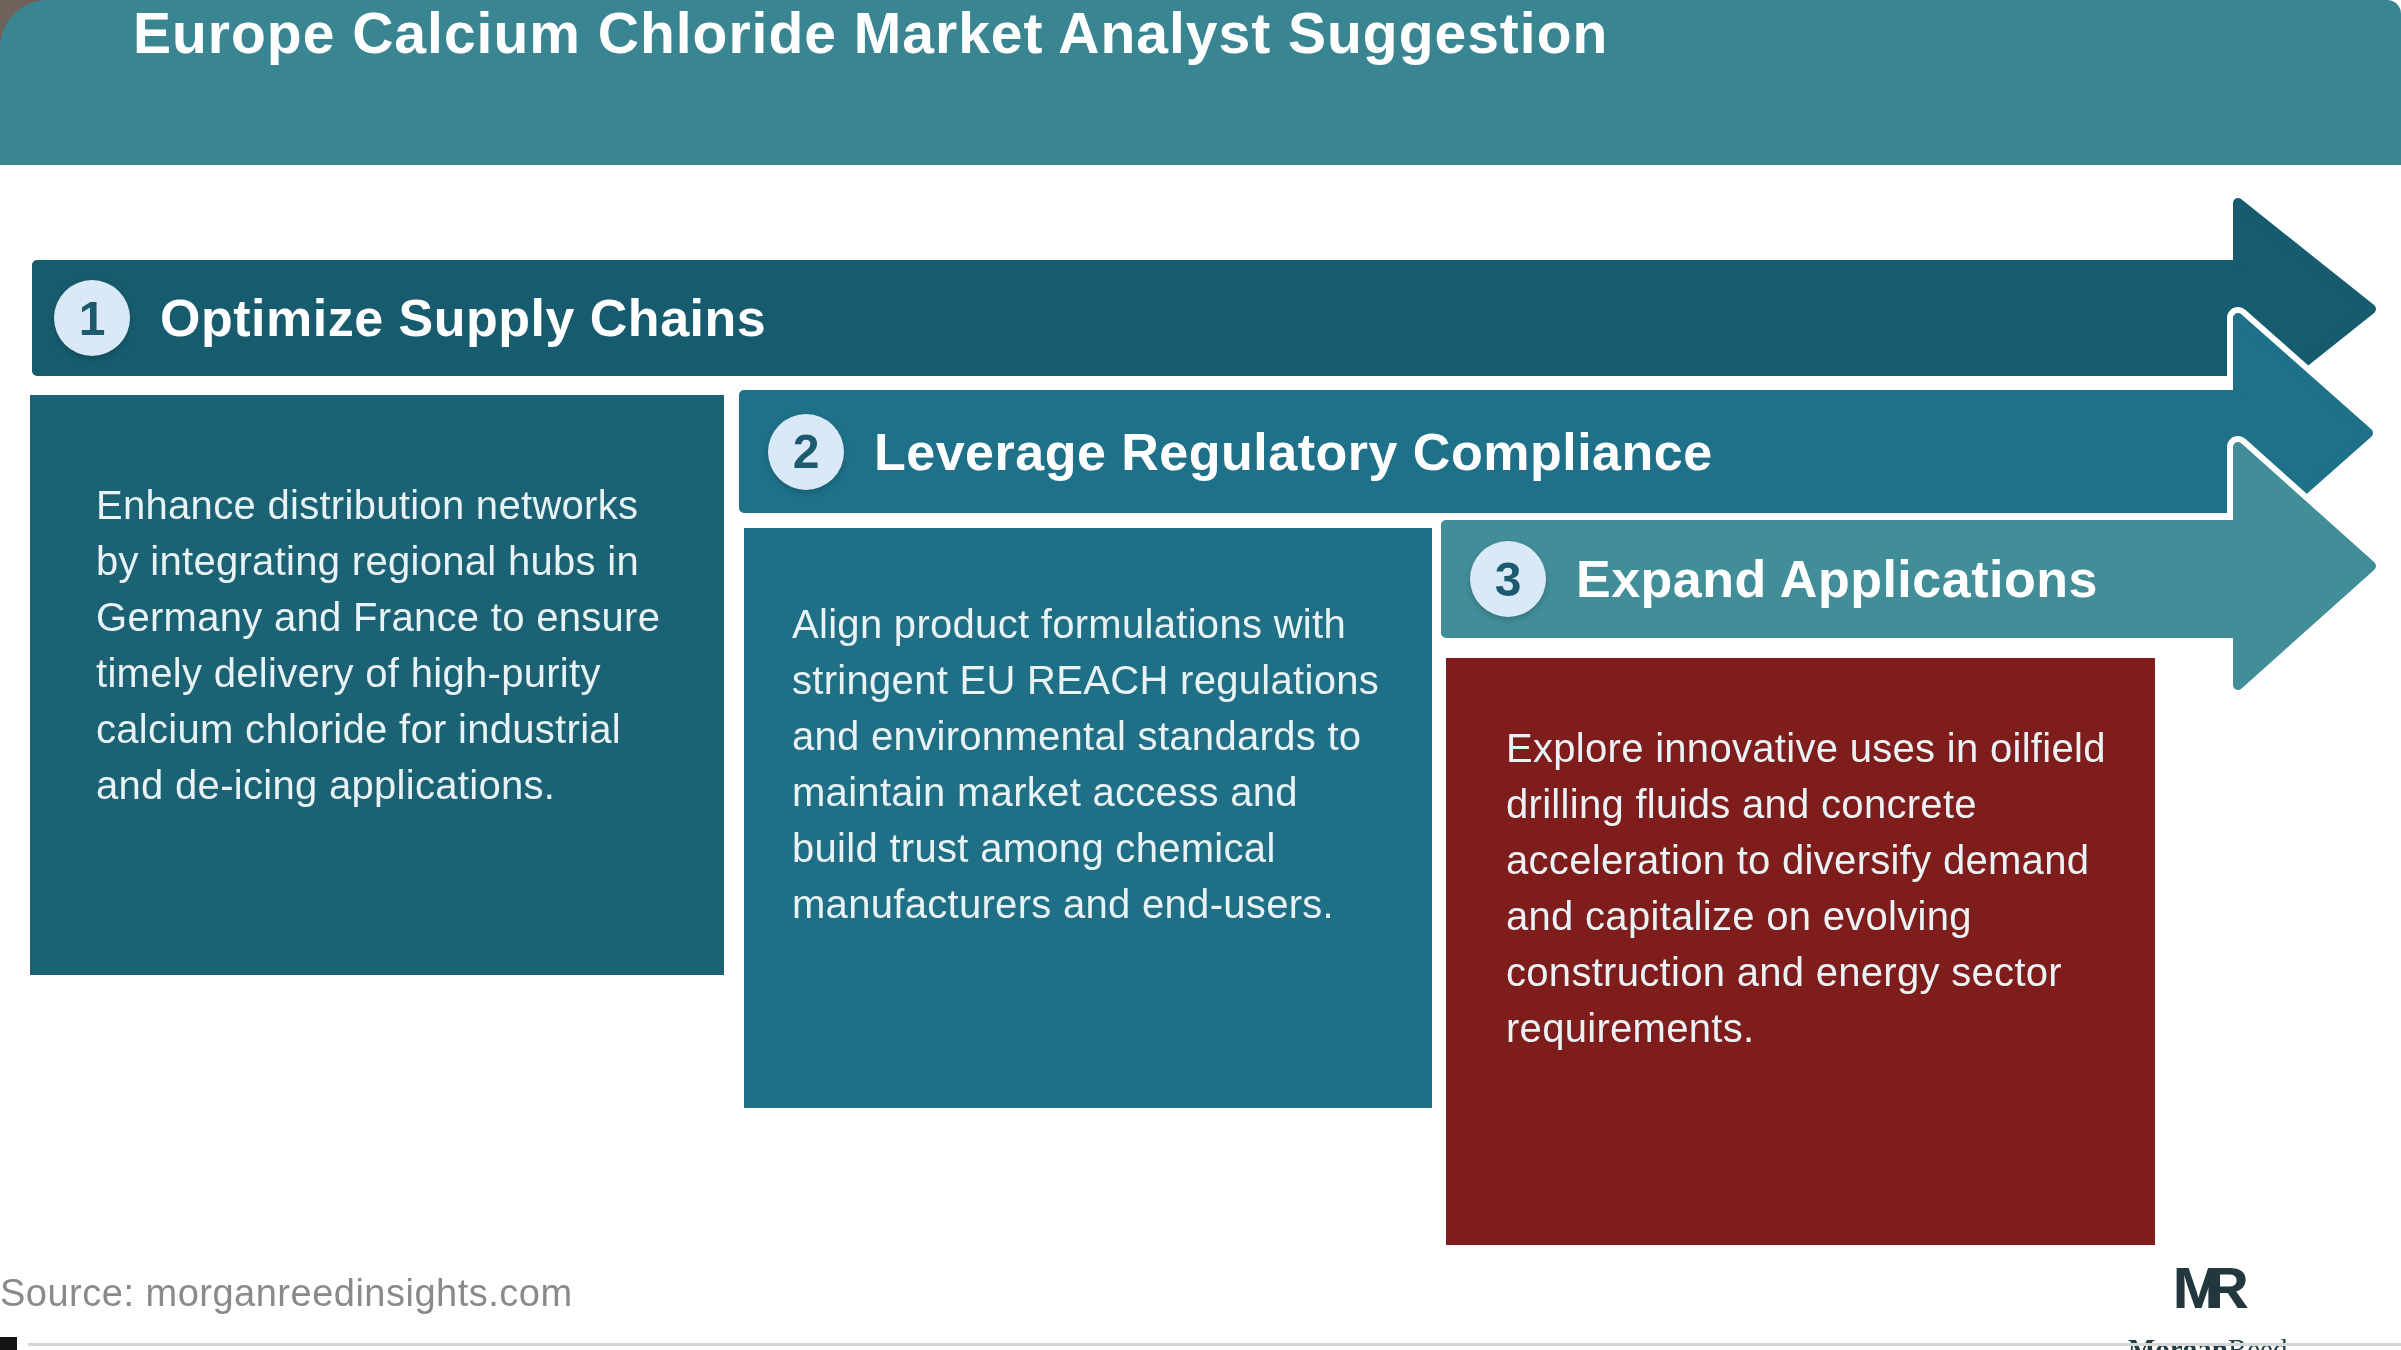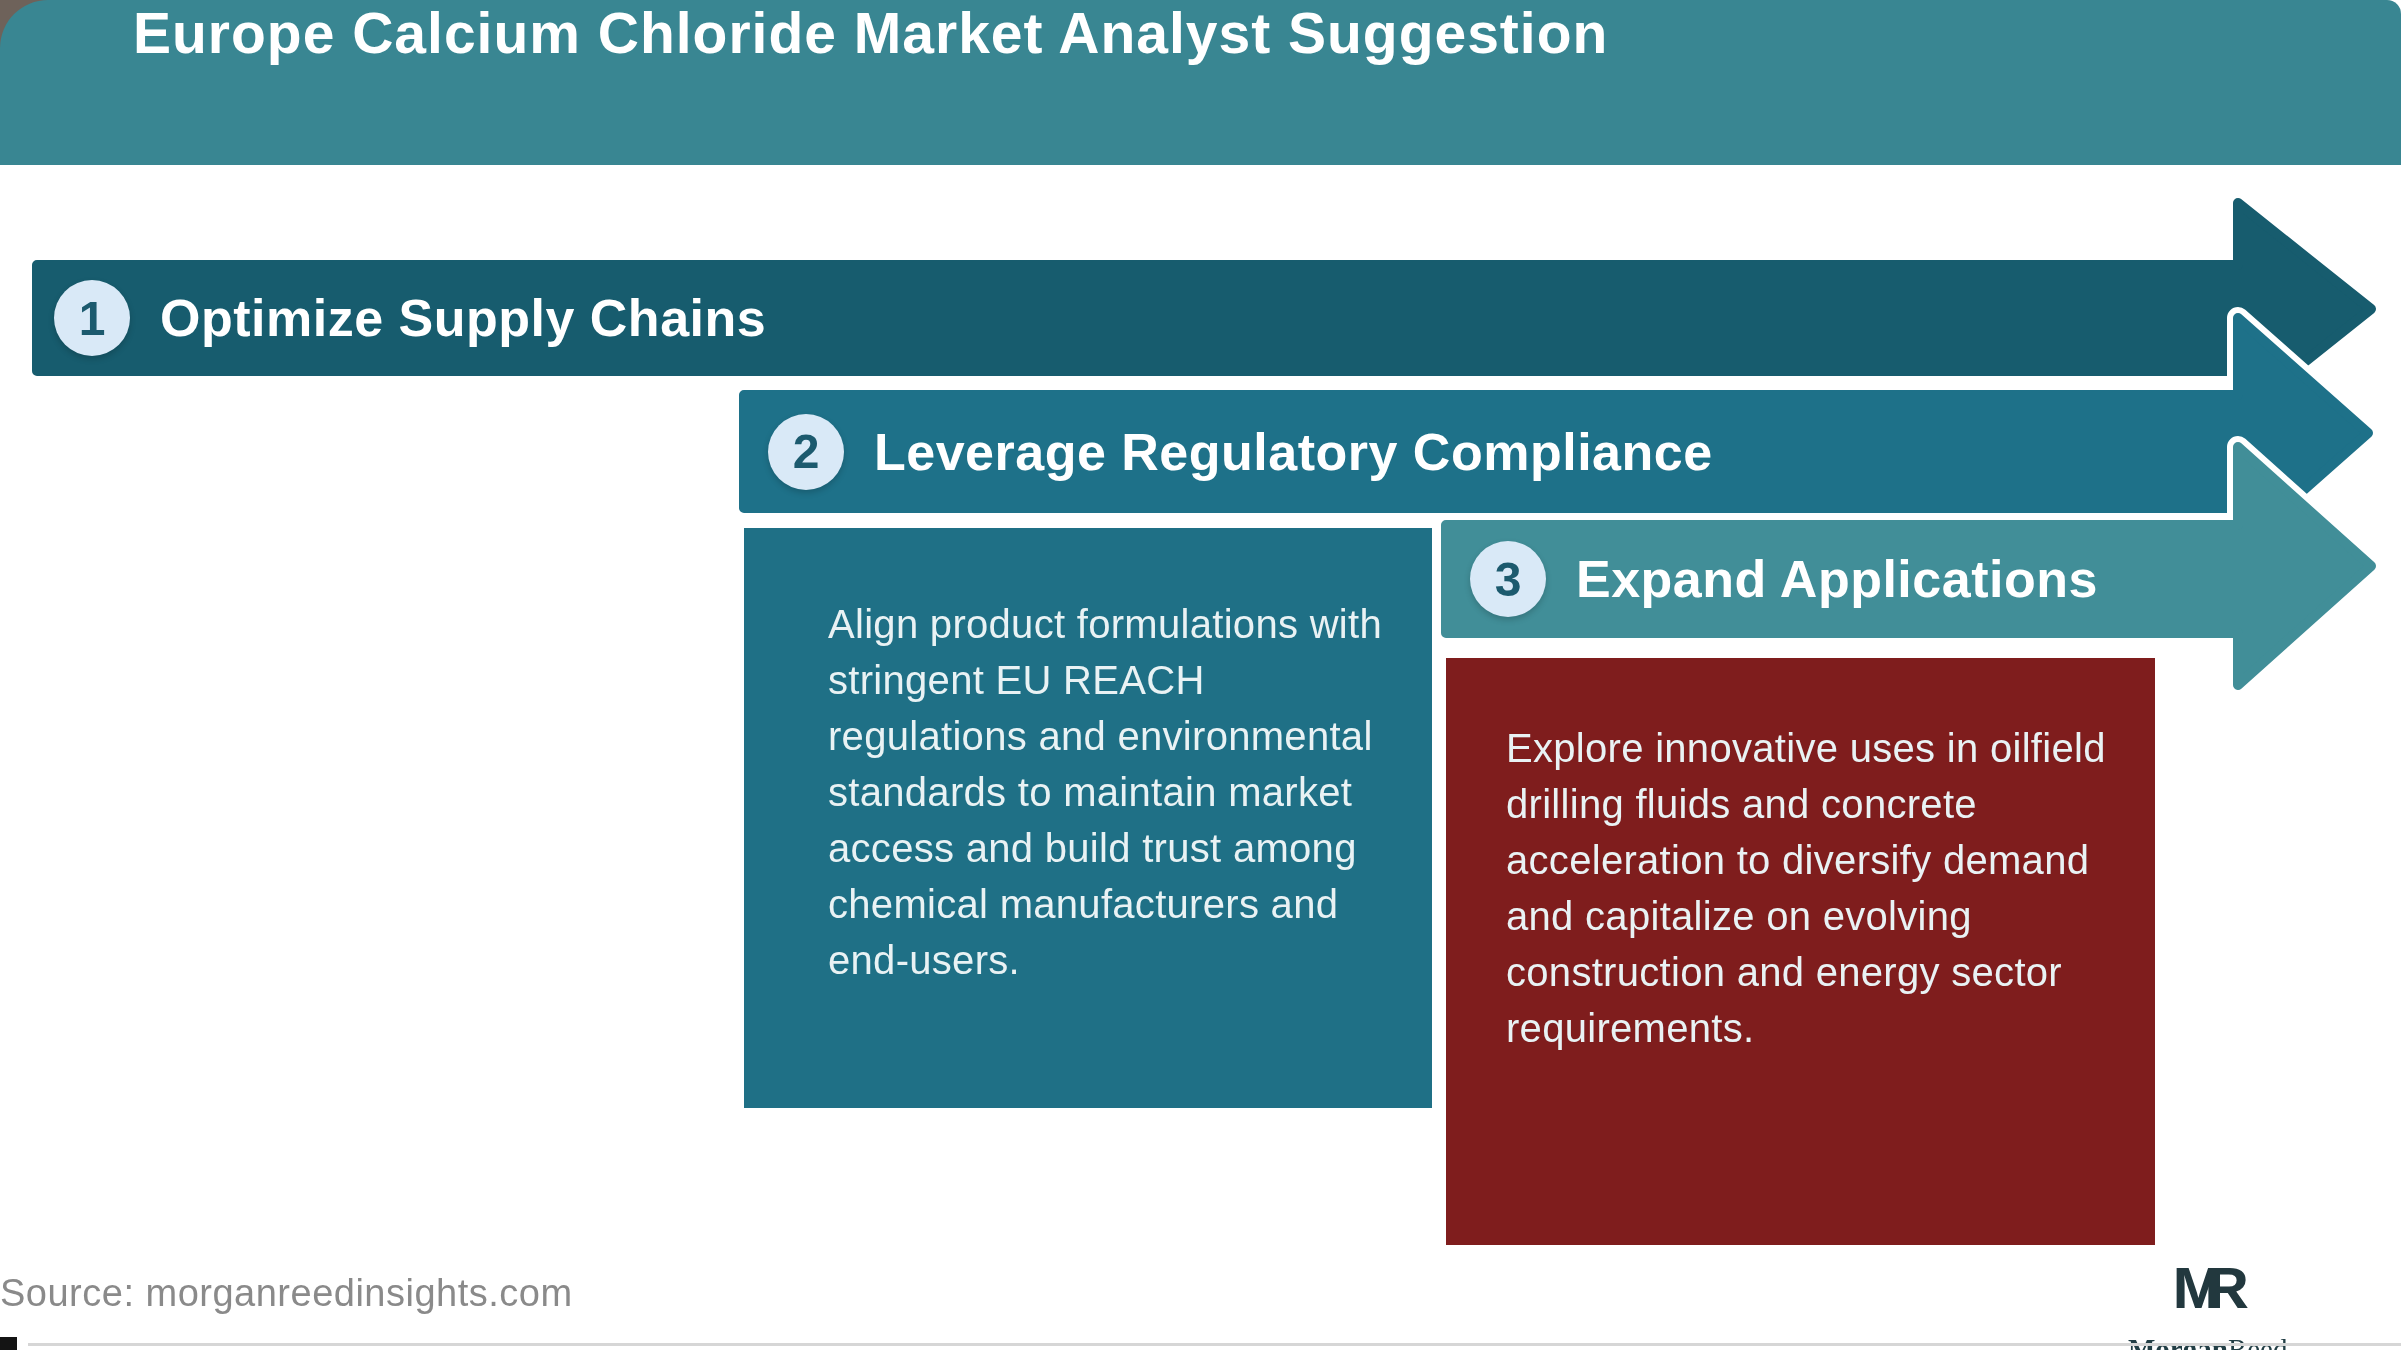--- a/index.html
+++ b/index.html
@@ -32,21 +32,21 @@
     color:#1c5a6e;font-size:48px;font-weight:700;
     box-shadow:0 3px 6px rgba(0,0,0,0.18);
   }
   .step-title{color:#ffffff;font-size:52px;font-weight:600;letter-spacing:0.5px;}
   
   .desc-box{
     position:absolute;z-index:3;box-sizing:border-box;color:#e9f2f4;
     font-size:40px;line-height:1.40;letter-spacing:0.3px;font-weight:400;
   }
   #box1{left:30px;top:395px;width:694px;height:580px;background:#1a6274;padding:82px 56px 40px 66px;}
-  #box2{left:744px;top:528px;width:688px;height:580px;background:#1f7086;padding:68px 48px 40px 84px;}
+  #box2{left:744px;top:528px;width:688px;height:580px;background:#1f7086;padding:68px 48px 40px 48px;}
   #box3{left:1446px;top:658px;width:709px;height:587px;background:#7f1d1d;padding:62px 48px 40px 60px;}
   .desc-box p{margin:0;}
   
   #source-line{
     position:absolute;left:0;top:1272px;width:2063px;z-index:3;
     color:#8a8a8a;font-size:38px;letter-spacing:0.5px;
   }
   #logo{
     position:absolute;left:2128px;top:1258px;z-index:4;display:flex;align-items:center;gap:14px;flex-direction:column;
   }
@@ -107,20 +107,23 @@
     <div class="step-title">Leverage Regulatory Compliance</div>
   </div>
 
   <div class="step-header" id="step3-header">
     <div class="badge">
       <span>3</span>
     </div>
     <div class="step-title">Expand Applications</div>
   </div>
 
+  <div class="desc-box" id="box1">
+    <p>Enhance distribution networks by integrating regional hubs in Germany and France to ensure timely delivery of high-purity calcium chloride for industrial and de-icing applications.</p>
+  </div>
 
   <div class="desc-box" id="box2">
     <p>Align product formulations with stringent EU REACH regulations and environmental standards to maintain market access and build trust among chemical manufacturers and end-users.</p>
   </div>
 
   <div class="desc-box" id="box3">
     <p>Explore innovative uses in oilfield drilling fluids and concrete acceleration to diversify demand and capitalize on evolving construction and energy sector requirements.</p>
   </div>
 
   <div id="source-line">Source: morganreedinsights.com</div>

